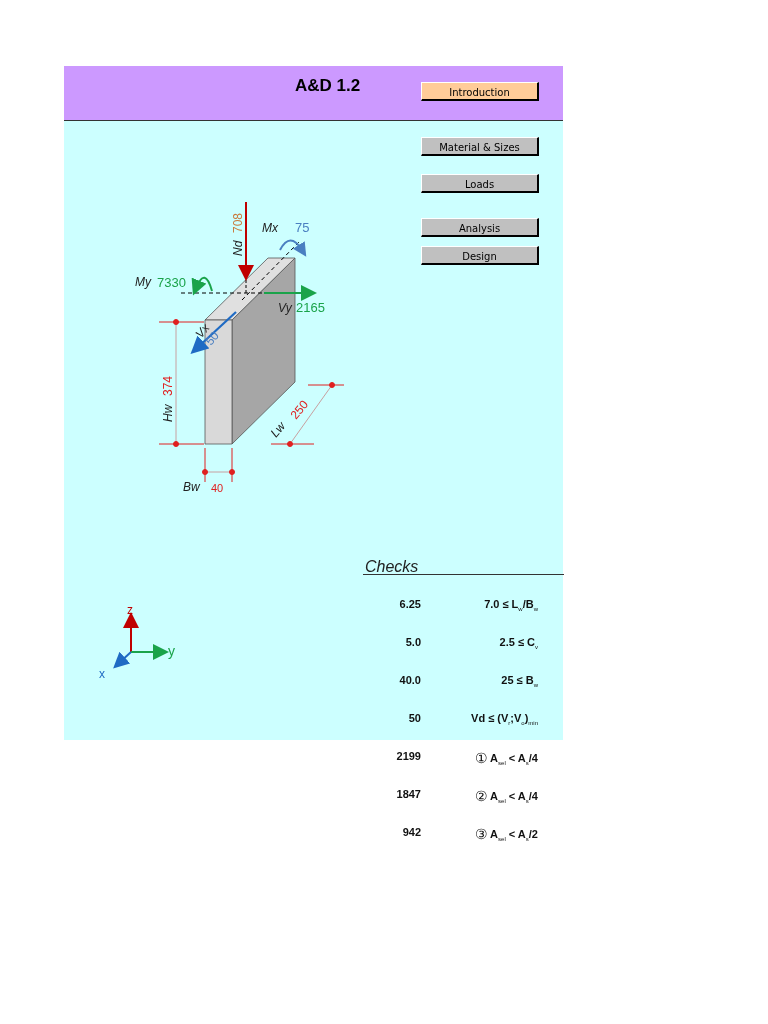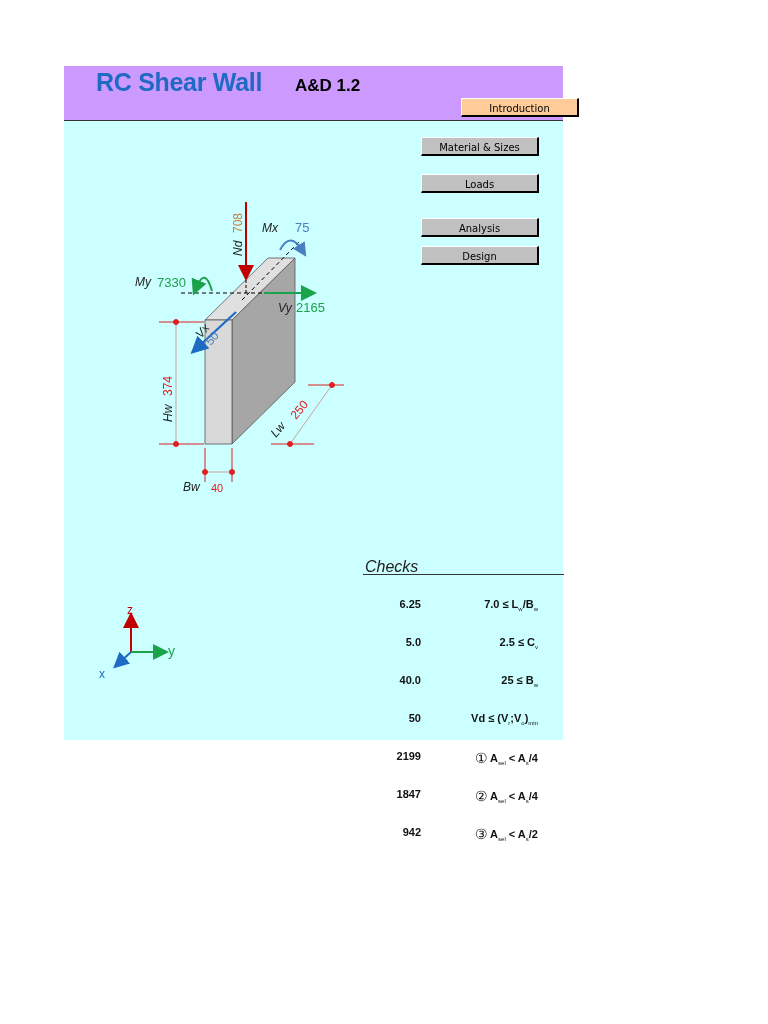--- a/index.html
+++ b/index.html
@@ -44,23 +44,22 @@
   .check-val { position: absolute; right: 143px; top: 3px; text-align: right; }
   .check-cond { position: absolute; right: 26px; top: 3px; text-align: right; white-space: nowrap; }
   .check-cond sub { font-size: 6px; font-weight: normal; }
   .circ { font-size: 14px; font-weight: normal; vertical-align: -1px; }
 </style>
 </head>
 <body>
 
 <div class="sheet">
   <div class="header">
-    <div class="app-title">RC Shear Wall</div>
     <div class="app-version">A&amp;D  1.2</div>
-    <div class="nav-btn intro" style="left:357px; top:32px;margin-left:40px;">Introduction</div>
+    <div class="nav-btn intro" style="left:357px; top:16px;">Introduction</div>
   </div>
 
   <div class="nav-btn grey" style="left:357px; top:71px;">Material &amp; Sizes</div>
   <div class="nav-btn grey" style="left:357px; top:108px;">Loads</div>
   <div class="nav-btn grey" style="left:357px; top:144px;margin-top:8px;">Analysis</div>
   <div class="nav-btn grey" style="left:357px; top:180px;">Design</div>
 
   <svg class="diagram" width="499" height="674">
     <defs>
       <marker id="arR" markerWidth="8" markerHeight="8" refX="4" refY="4" orient="auto">

